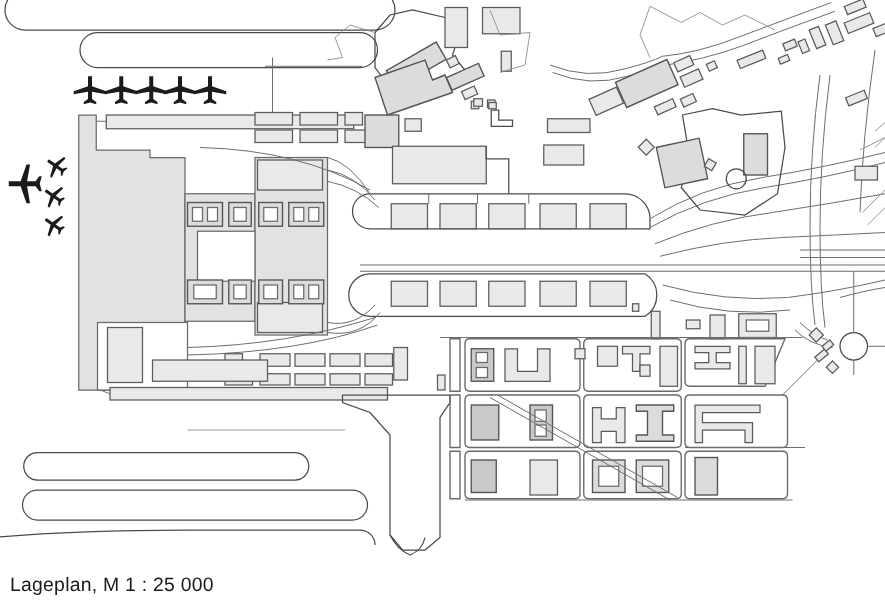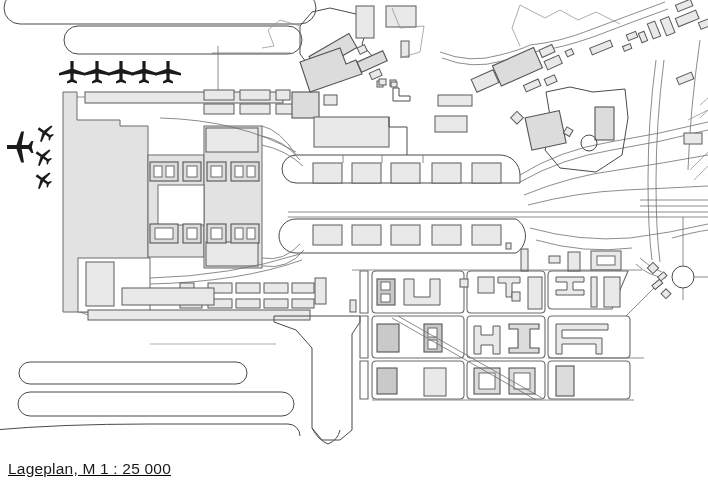--- a/index.html
+++ b/index.html
@@ -1,20 +1,20 @@
 <!DOCTYPE html>
 <html><head>
 <meta charset="utf-8">
 <style>
   html,body{margin:0;padding:0;background:#ffffff;}
   body{font-family:"Liberation Sans",sans-serif;}
   #page{position:relative;width:708px;height:485px;background:#ffffff;overflow:hidden;}
   #map-svg{position:absolute;left:0;top:0;width:708px;height:452px;display:block;}
   #caption{position:absolute;left:0;top:452px;width:700px;height:33px;
-           display:flex;align-items:center;padding-left:8px;box-sizing:border-box;text-decoration:underline;}
+           display:flex;align-items:center;padding-left:8px;box-sizing:border-box;}
   #caption-text{font-size:15.5px;color:#1a1a1a;letter-spacing:.2px;font-family:"Liberation Sans",sans-serif;}
 </style>
 </head>
 <body>
 
 <div id="page">
 
   <svg id="map-svg" viewBox="0 0 708 452">
     <defs>
       <style>

